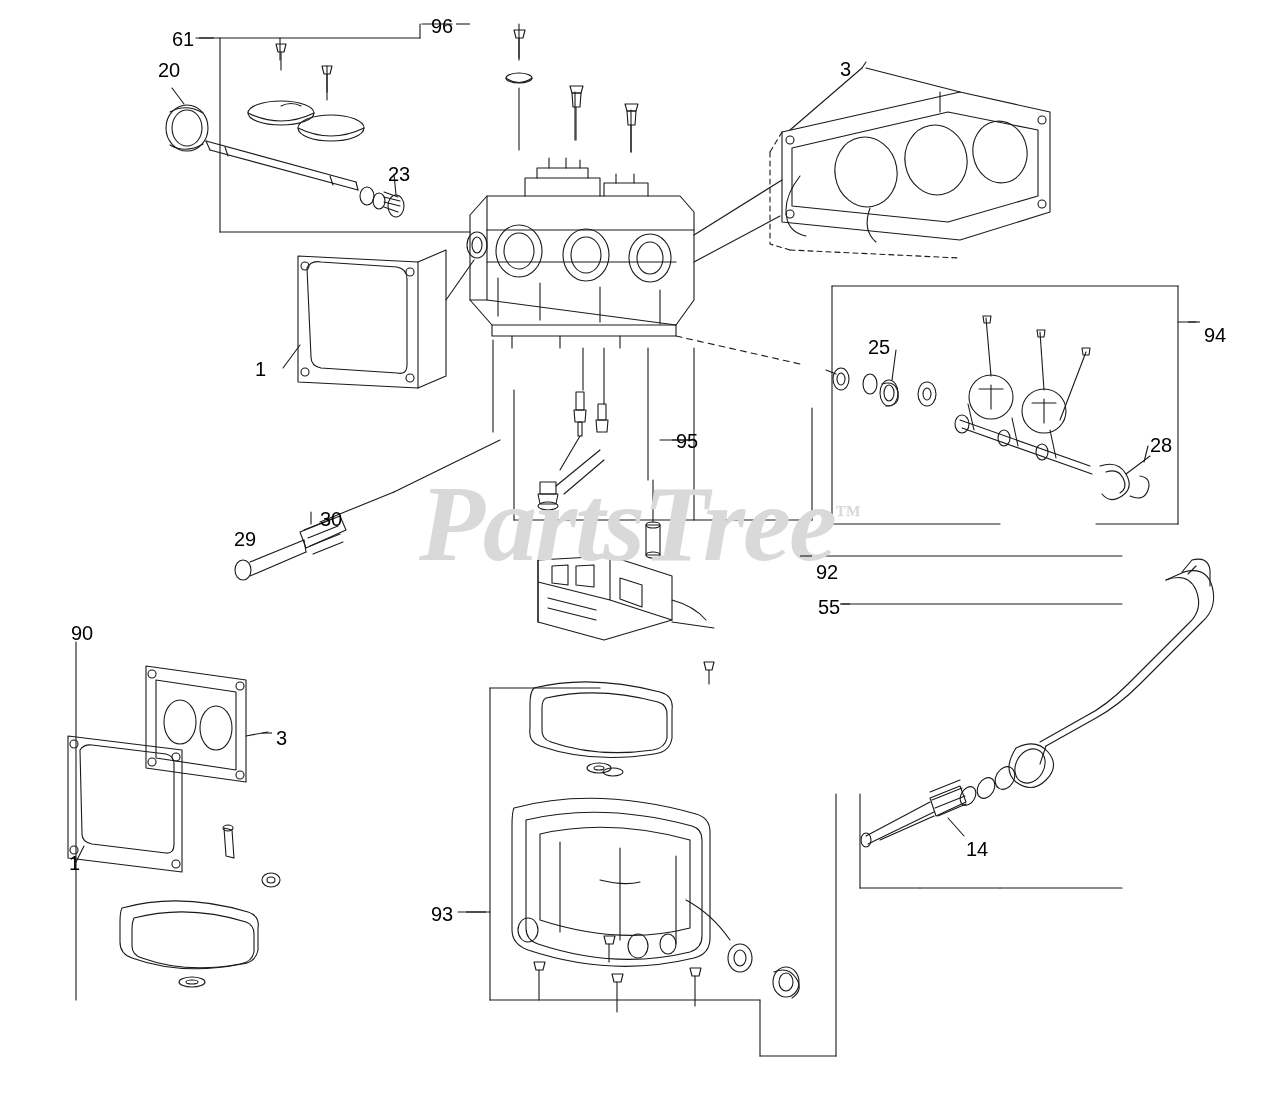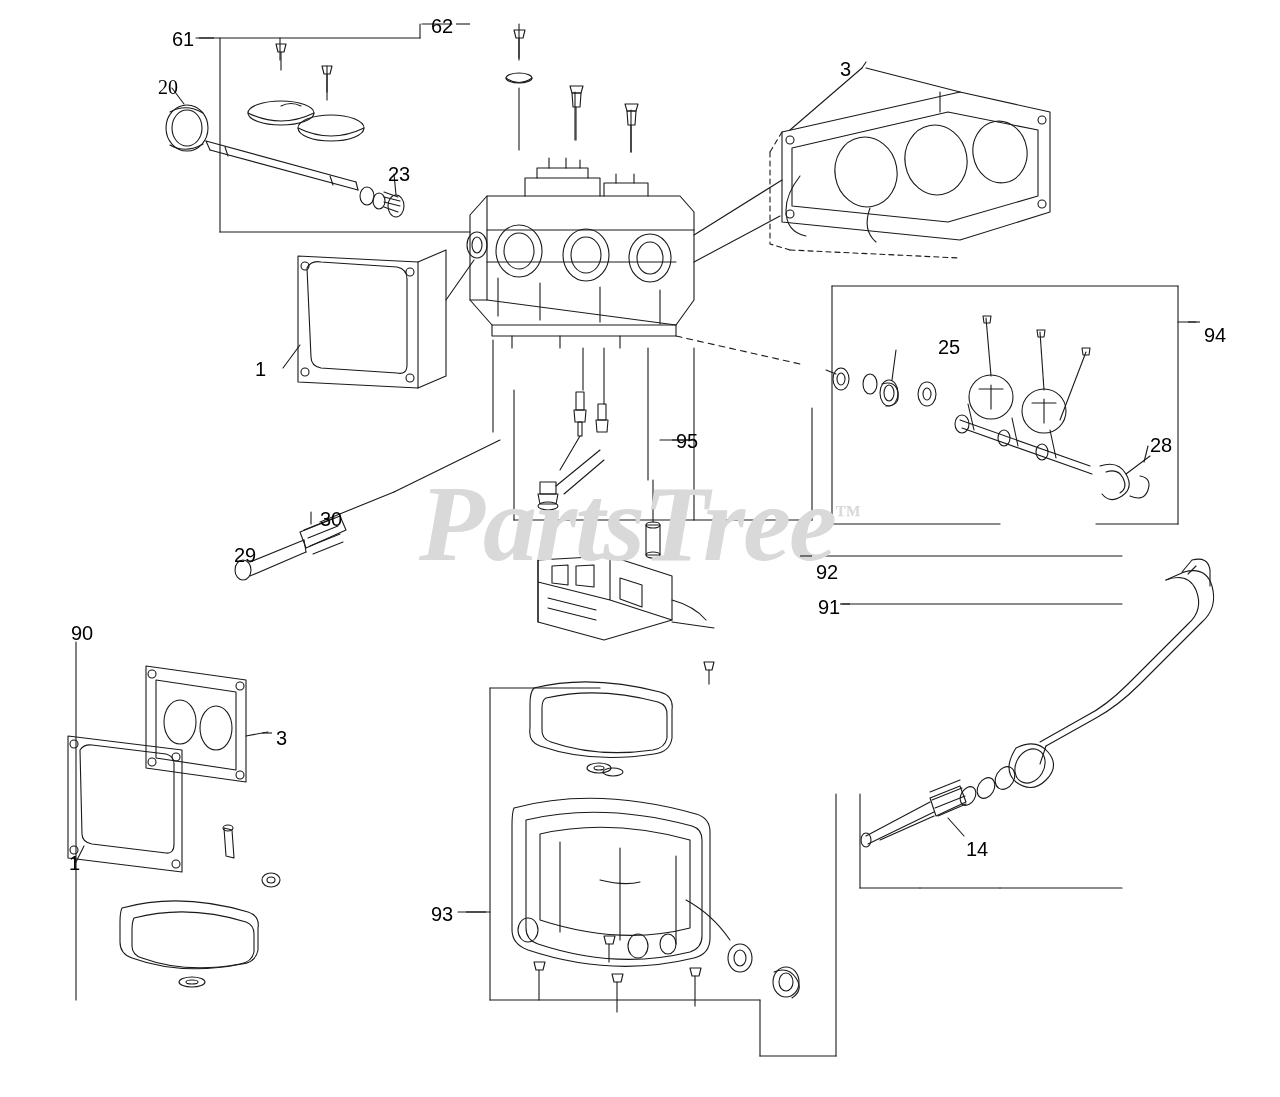--- a/index.html
+++ b/index.html
@@ -367,33 +367,33 @@
       <path d="M836 374 L826 370"></path>
 
     </g>
   </svg>
 
   <div class="wm">
     <span>PartsTree</span><span class="tm">™</span>
   </div>
 
   <div class="callout" style="left:172px;top:28px;">61</div>
-  <div class="callout" style="left:431px;top:15px;">62</div>
-  <div class="callout" style="left:158px;top:76px;font-family:Liberation Serif, serif;">20</div>
+  <div class="callout" style="left:431px;top:15px;">96</div>
+  <div class="callout" style="left:158px;top:59px;">20</div>
   <div class="callout" style="left:840px;top:58px;">3</div>
   <div class="callout" style="left:388px;top:163px;">23</div>
   <div class="callout" style="left:1204px;top:324px;">94</div>
   <div class="callout" style="left:255px;top:358px;">1</div>
-  <div class="callout" style="left:938px;top:336px;">25</div>
+  <div class="callout" style="left:868px;top:336px;">25</div>
   <div class="callout" style="left:1150px;top:434px;">28</div>
   <div class="callout" style="left:676px;top:430px;text-align:center;">95</div>
-  <div class="callout" style="left:234px;top:528px;margin-top:16px;">29</div>
+  <div class="callout" style="left:234px;top:528px;">29</div>
   <div class="callout" style="left:296px;top:508px;margin-left:24px;">30</div>
   <div class="callout" style="left:816px;top:548px;margin-top:13px;">92</div>
-  <div class="callout" style="left:818px;top:596px;">91</div>
+  <div class="callout" style="left:818px;top:596px;">55</div>
   <div class="callout" style="left:71px;top:622px;">90</div>
   <div class="callout" style="left:276px;top:727px;">3</div>
   <div class="callout" style="left:69px;top:852px;">1</div>
   <div class="callout" style="left:966px;top:838px;">14</div>
   <div class="callout" style="left:431px;top:903px;">93</div>
 
   <svg class="layer" viewBox="0 0 1280 1097" xmlns="http://www.w3.org/2000/svg">
     <g stroke="#1a1a1a" stroke-width="1.1" fill="none">
       <line x1="199" y1="38" x2="214" y2="38"></line>
       <line x1="456" y1="24" x2="470" y2="24"></line>

